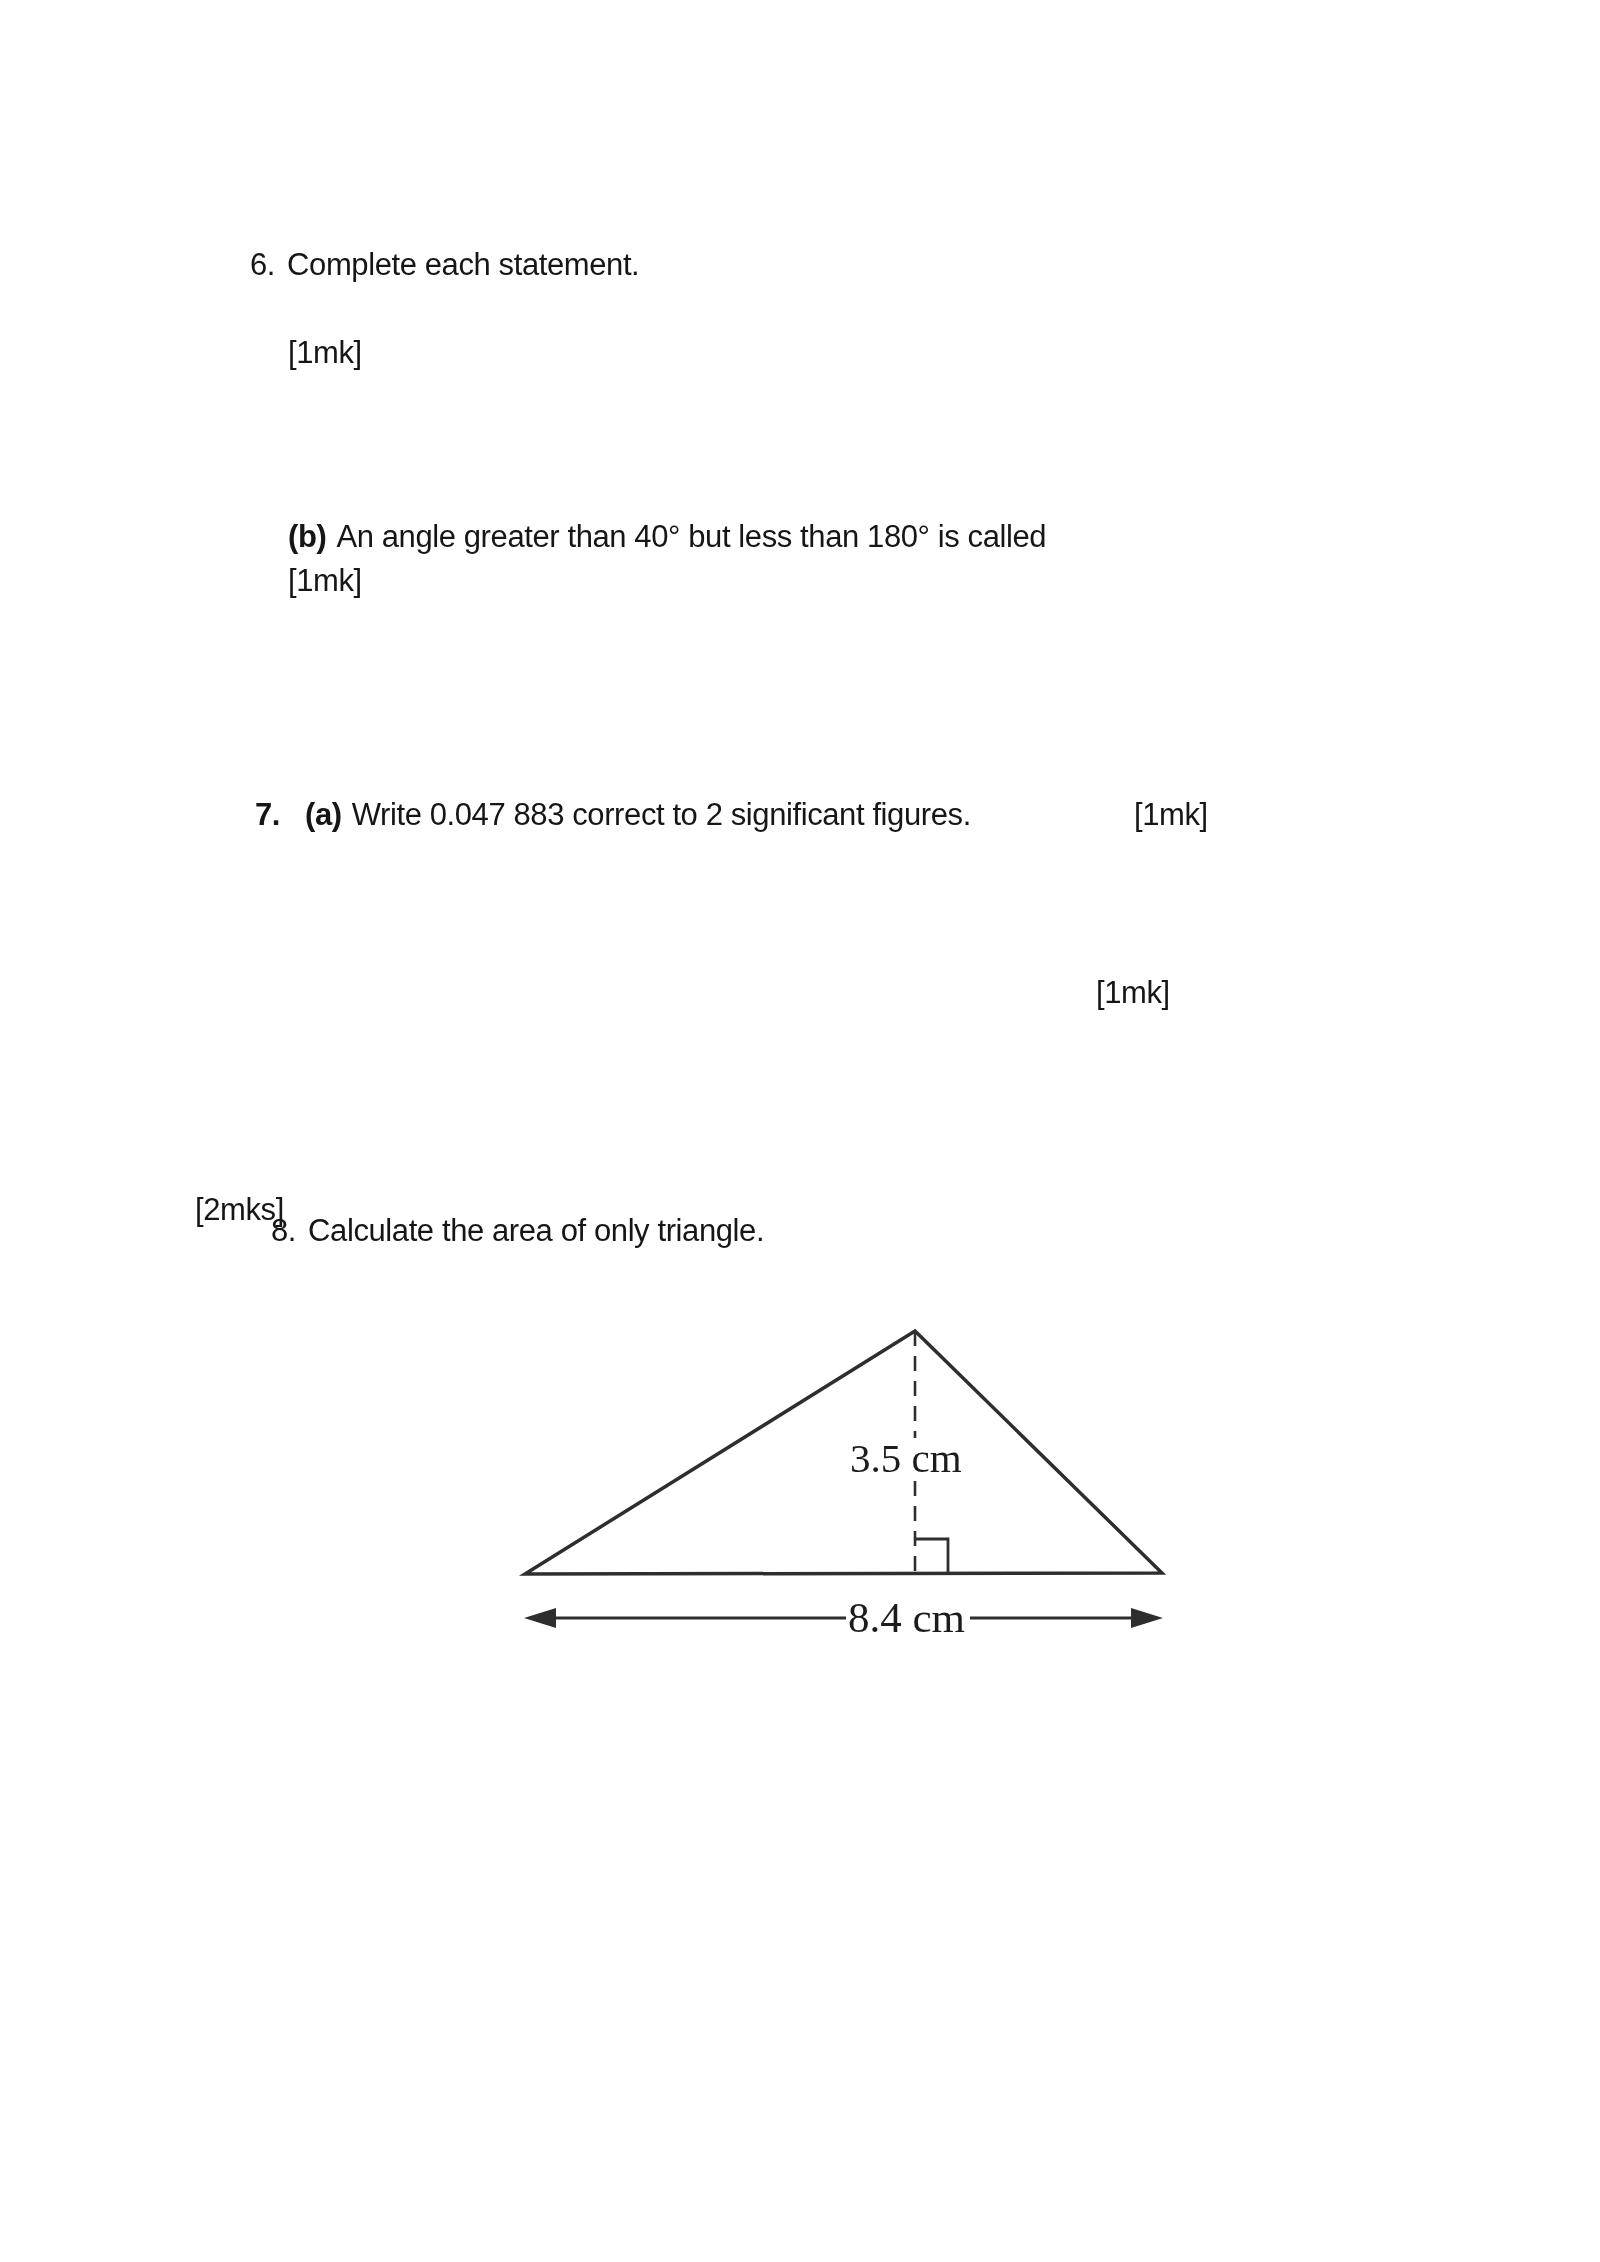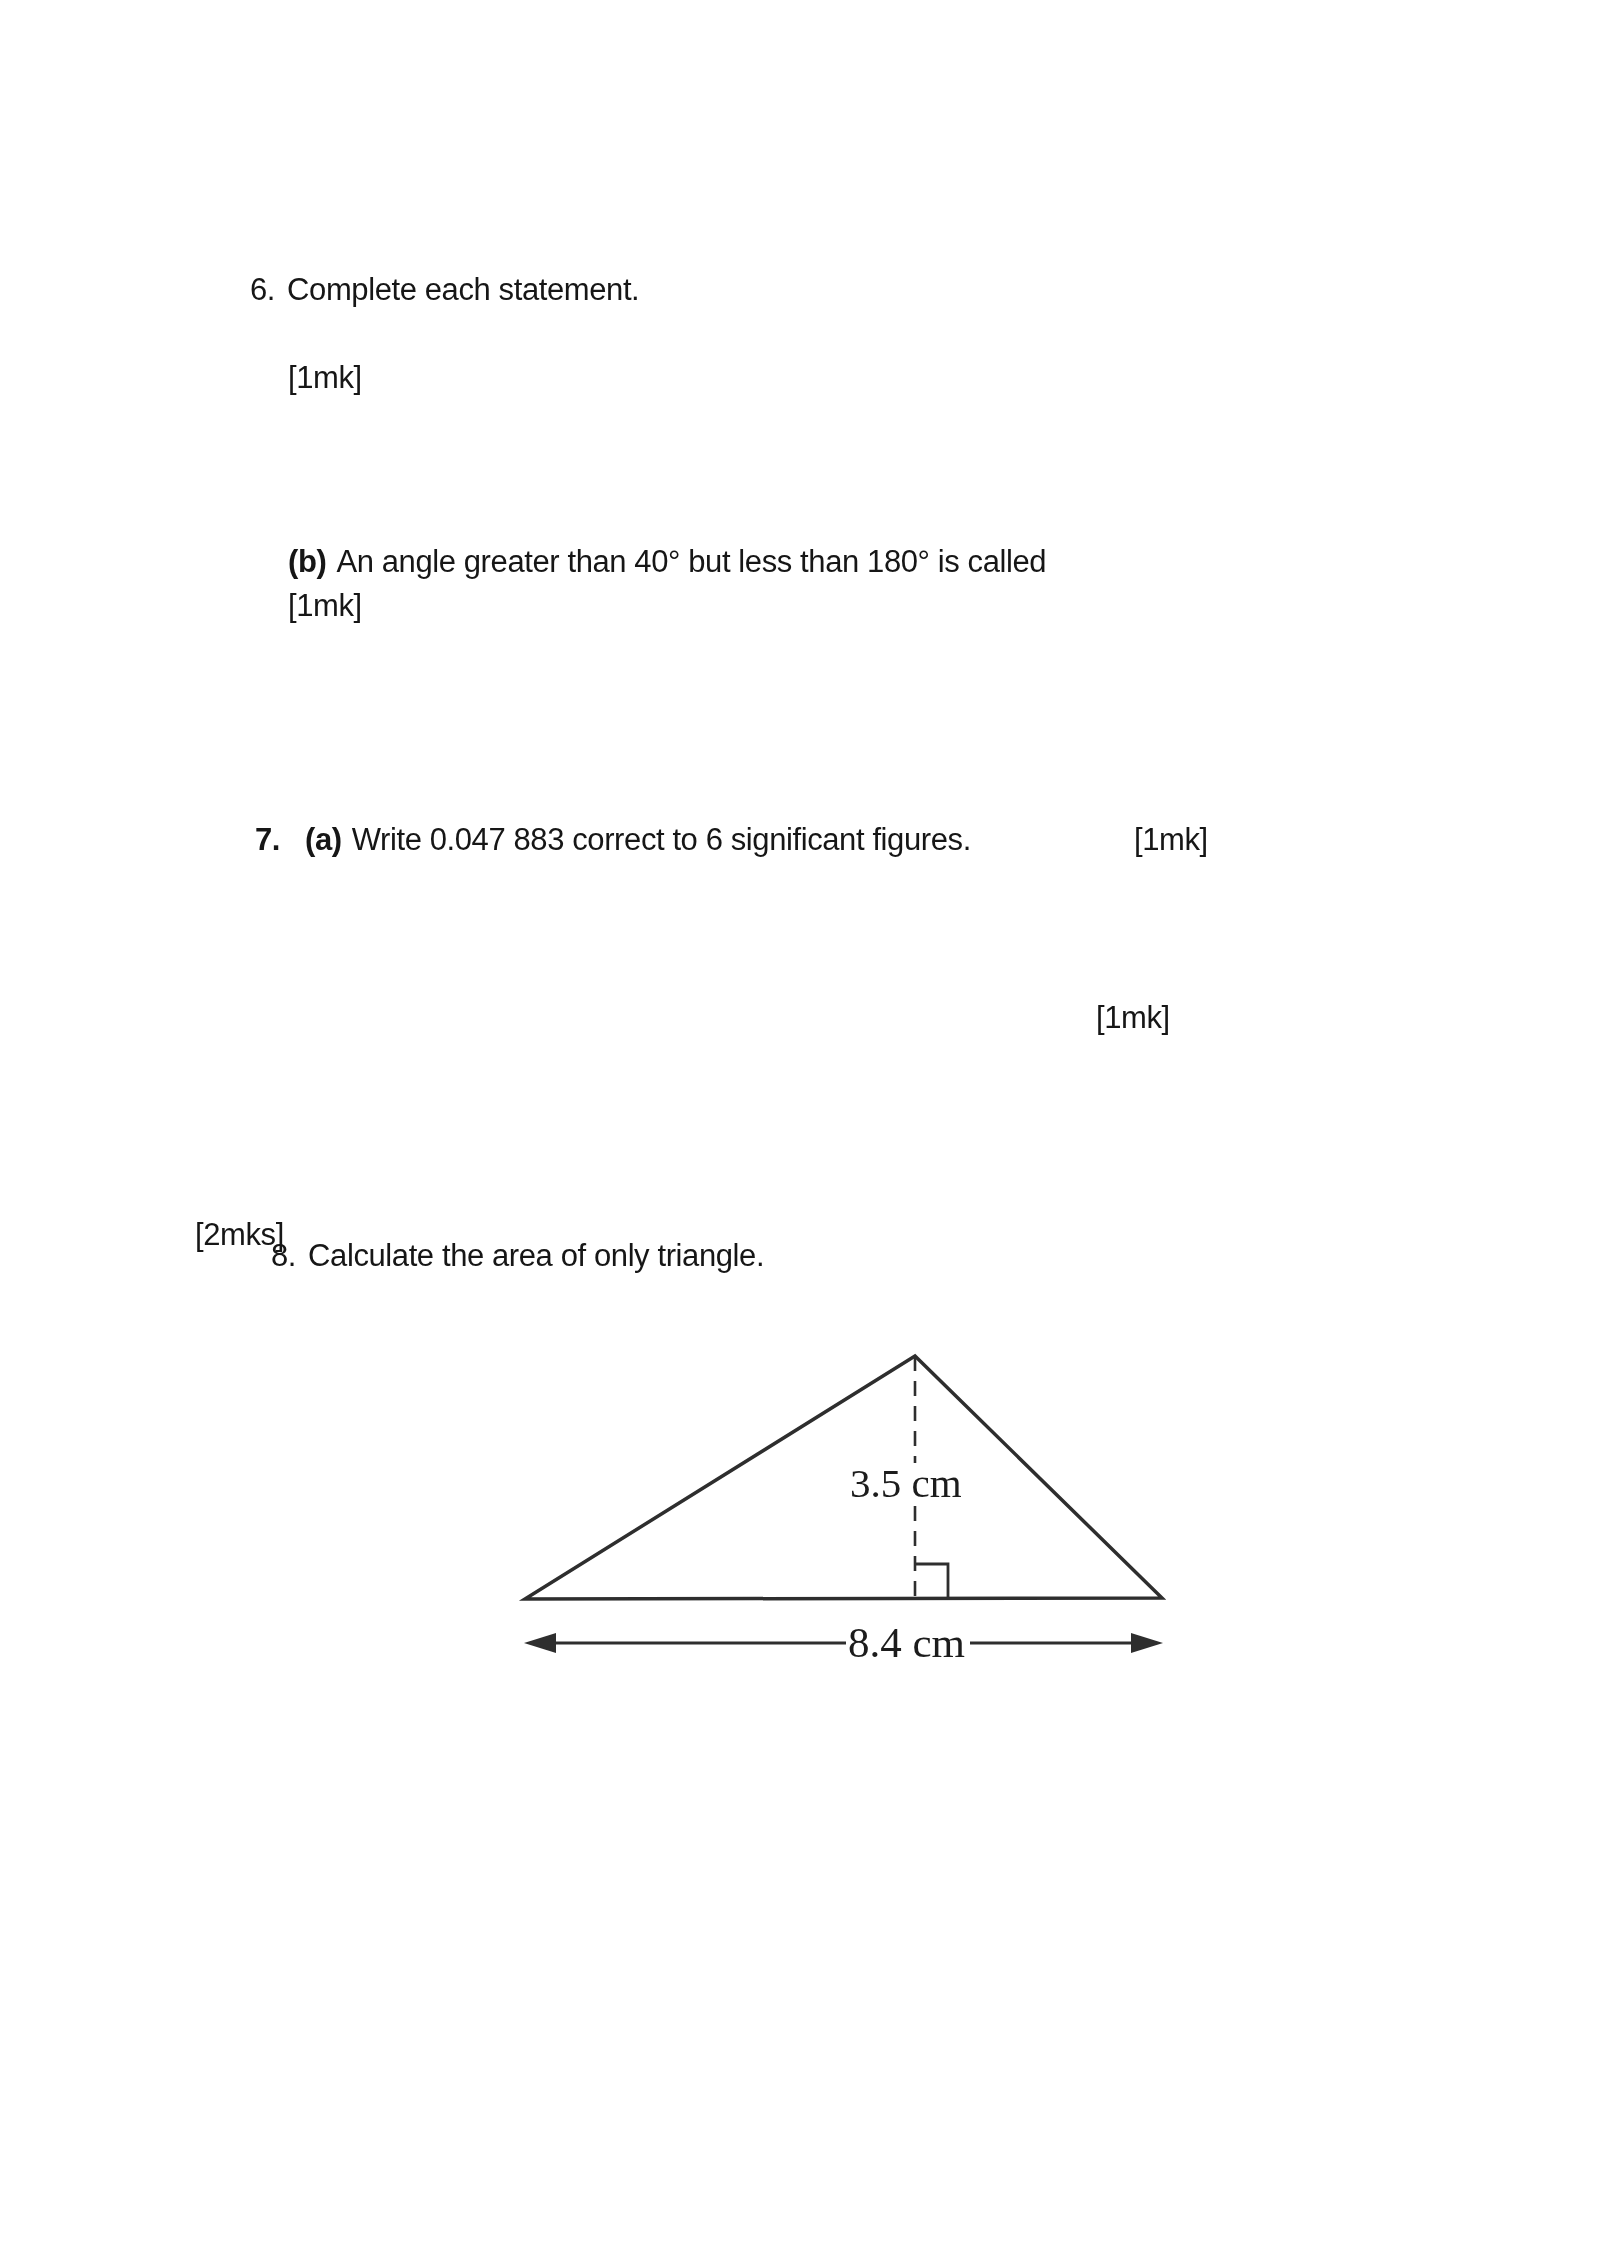--- a/index.html
+++ b/index.html
@@ -4,21 +4,21 @@
 <style>
   html,body{margin:0;padding:0;}
   body{
     width:1600px;height:2262px;
     background:#ffffff;
     font-family:"Liberation Sans", sans-serif;
     color:#161616;
     position:relative;
     overflow:hidden;
   }
-  .sheet{position:absolute;inset:0;background:#ffffff;margin-top:25px;}
+  .sheet{position:absolute;inset:0;background:#ffffff;}
   .line{
     position:absolute;
     font-size:31px;
     letter-spacing:-0.4px;
     line-height:1.25;
     white-space:pre;
     color:#161616;
   }
   .b{font-weight:700;}
   .gap-sm{margin-left:10px;}
@@ -31,21 +31,21 @@
 
 <div class="sheet">
 
   <div class="line" style="left:250px;top:246px"><span>6.</span><span class="gap-num">Complete each statement.</span></div>
 
   <div class="line" style="left:288px;top:334px">[1mk]</div>
 
   <div class="line" style="left:288px;top:518px"><span class="b">(b)</span><span class="gap-sm">An angle greater than 40° but less than 180° is called</span></div>
   <div class="line" style="left:288px;top:562px">[1mk]</div>
 
-  <div class="line" style="left:255px;top:796px"><span class="b">7.</span><span class="b gap-q7">(a)</span><span class="gap-sm">Write 0.047 883 correct to 6 significant figures.</span></div>
+  <div class="line" style="left:255px;top:796px"><span class="b">7.</span><span class="b gap-q7">(a)</span><span class="gap-sm">Write 0.047 883 correct to 2 significant figures.</span></div>
   <div class="line" style="left:1134px;top:796px">[1mk]</div>
 
   <div class="line" style="left:1096px;top:974px">[1mk]</div>
 
   <div class="line" style="left:271px;top:1212px"><span>8.</span><span class="gap-num">Calculate the area of only triangle.</span></div>
   <div class="line" style="left:195px;top:1191px">[2mks]</div>
 
   <svg style="position:absolute;left:460px;top:1300px" width="760" height="370" viewBox="460 1300 760 370">
 
     <path d="M 915 1331 L 525 1574 L 1162 1573 Z" fill="none" stroke="#2e2e2e" stroke-width="3.5" stroke-linejoin="miter"></path>

